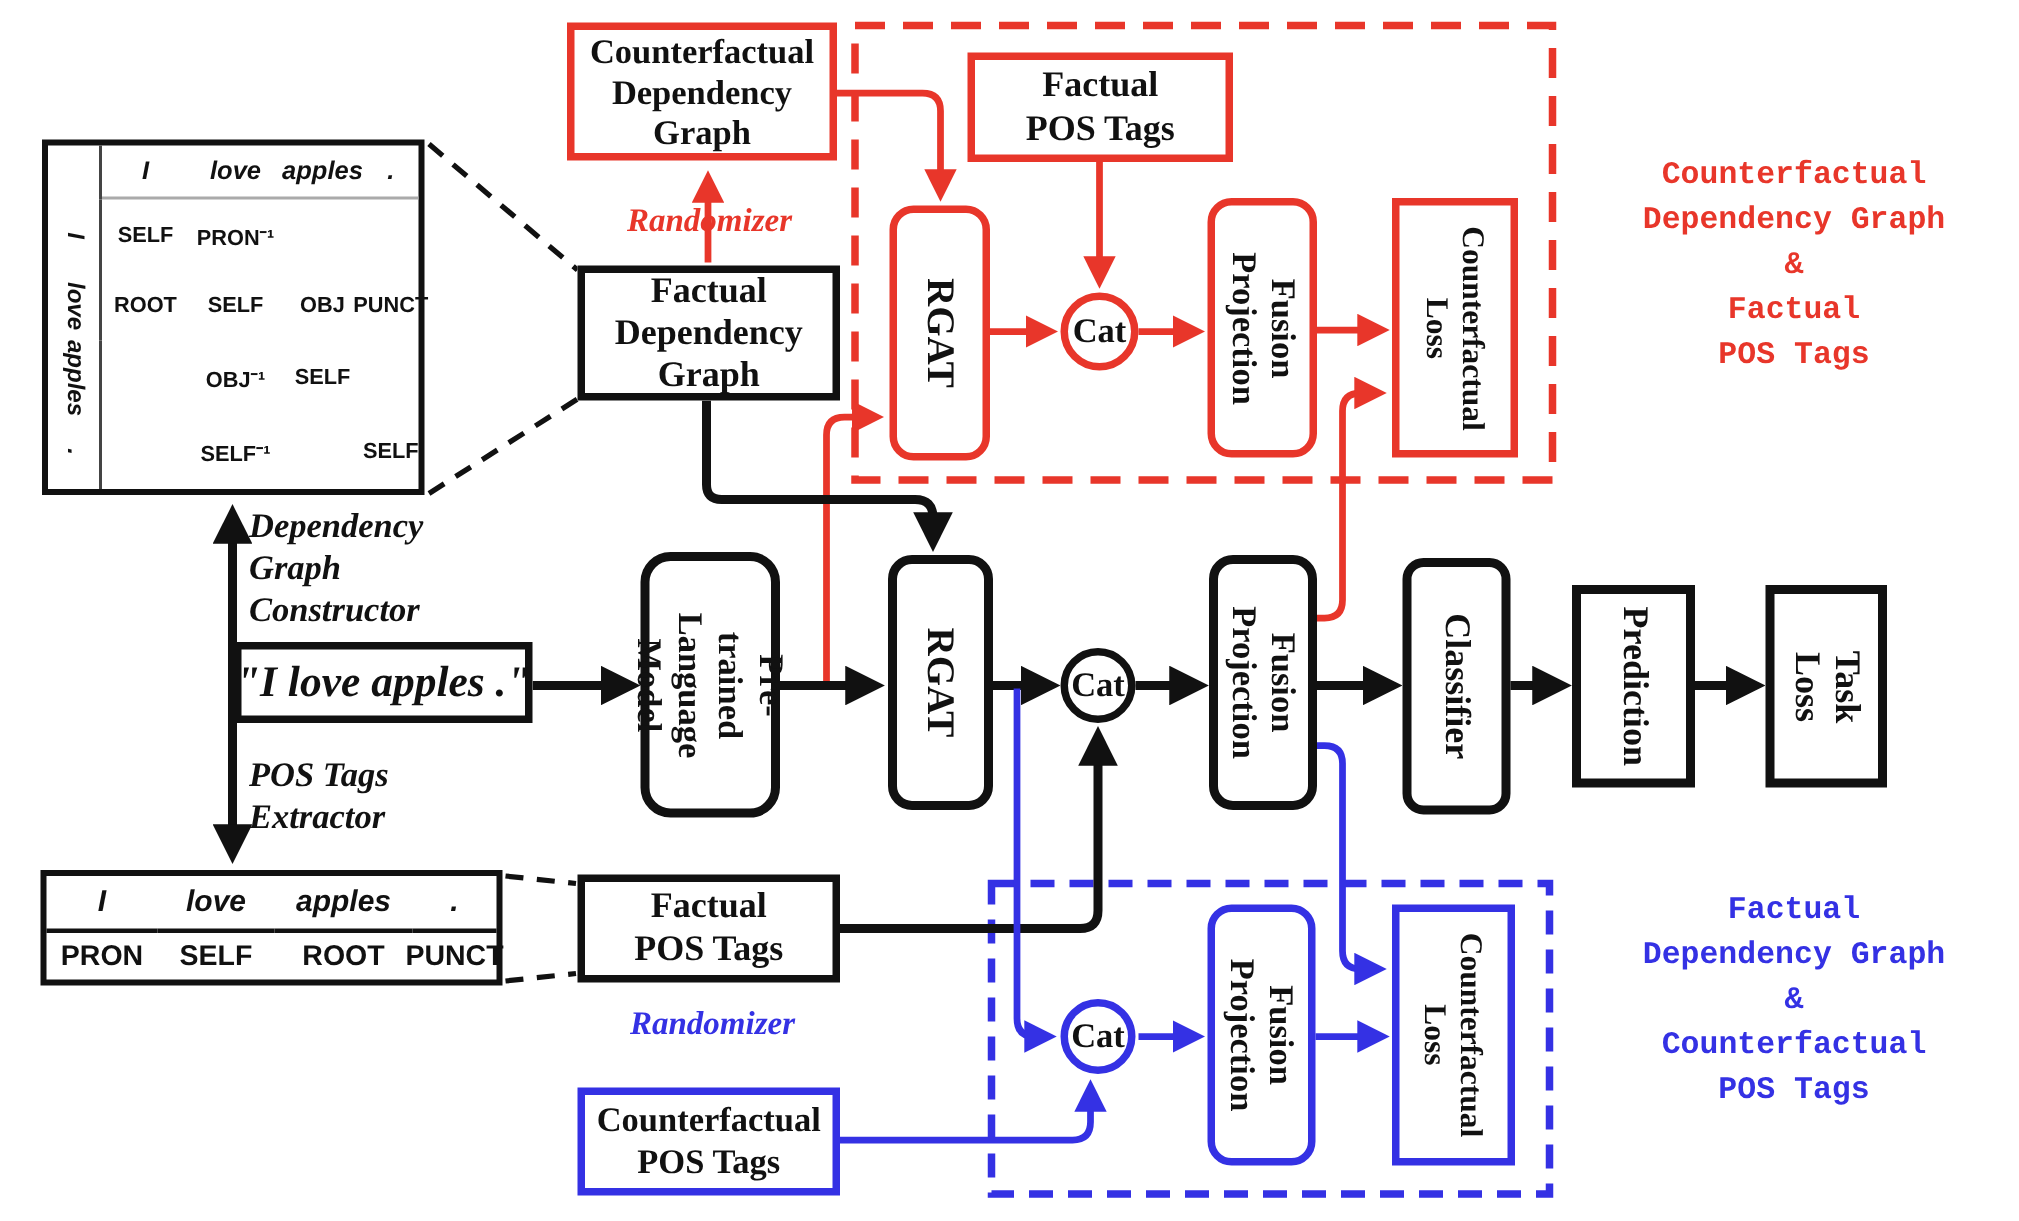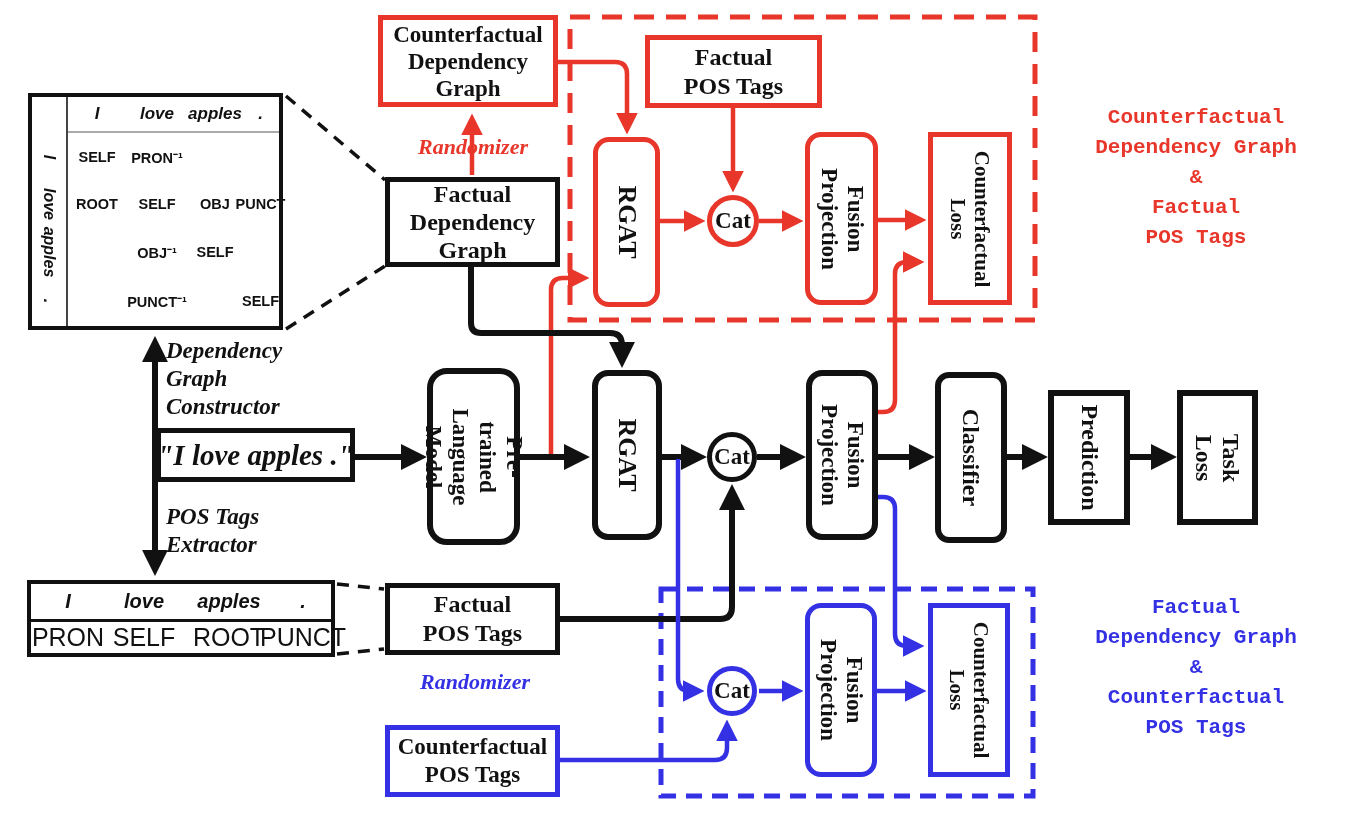--- a/index.html
+++ b/index.html
@@ -44,21 +44,21 @@
   #classifier-box{left:935px;top:372px;width:72px;height:171px;border:6px solid #111;border-radius:14px;font-size:24px;}
   #prediction-box{left:1048px;top:390px;width:82px;height:135px;border:6px solid #111;font-size:24px;}
   #taskloss-box{left:1177px;top:390px;width:81px;height:135px;border:6px solid #111;font-size:24px;line-height:27px;}
 
   
   #pos-box{left:27px;top:580px;width:308px;height:77px;border:4px solid #111;}
   #pos-grid{display:grid;grid-template-columns:74px 78px 92px 56px;grid-template-rows:38px 31px;
             width:300px;height:69px;font-family:"Liberation Sans",sans-serif;}
   #pos-grid div{display:flex;align-items:center;justify-content:center;}
   .pos-word{font-style:italic;font-weight:bold;font-size:20px;border-bottom:3px solid #111;}
-  .pos-tag{font-weight:normal;font-size:25px;}
+  .pos-tag{font-weight:bold;font-size:19px;}
   #fpos-bottom-box{left:385px;top:583px;width:175px;height:72px;border:5px solid #111;font-size:24px;line-height:29px;}
   #cpos-box{left:385px;top:725px;width:175px;height:72px;border:5px solid var(--blue);font-size:23px;line-height:28px;}
   #cat-bottom-node{left:707px;top:666px;width:50px;height:50px;border:5px solid var(--blue);border-radius:50%;font-size:23px;}
   #fp-bottom-box{left:805px;top:603px;width:72px;height:174px;border:5px solid var(--blue);border-radius:16px;font-size:23px;line-height:26px;}
   #cl-bottom-box{left:928px;top:603px;width:82px;height:174px;border:5px solid var(--blue);font-size:21px;line-height:24px;}
 
   
   #randomizer-top{left:398px;top:134px;width:150px;text-align:center;color:var(--red);font-size:22px;}
   #randomizer-bottom{left:400px;top:669px;width:150px;text-align:center;color:var(--blue);font-size:22px;}
   #dep-constructor{left:166px;top:337px;width:160px;font-size:23px;line-height:28px;}
@@ -148,21 +148,21 @@
       <div class="mx-cell">PUNCT</div>
 
       <div class="mx-rowlab"><span>apples</span></div>
       <div class="mx-cell"></div>
       <div class="mx-cell">OBJ⁻¹</div>
       <div class="mx-cell">SELF</div>
       <div class="mx-cell"></div>
 
       <div class="mx-rowlab"><span>.</span></div>
       <div class="mx-cell"></div>
-      <div class="mx-cell">PUNCT⁻¹</div>
+      <div class="mx-cell">SELF⁻¹</div>
       <div class="mx-cell"></div>
       <div class="mx-cell">SELF</div>
     </div>
   </div>
 
   <div class="box" id="cdg-box">Counterfactual
 Dependency
 Graph</div>
   <div class="box" id="fdg-box">Factual
 Dependency

